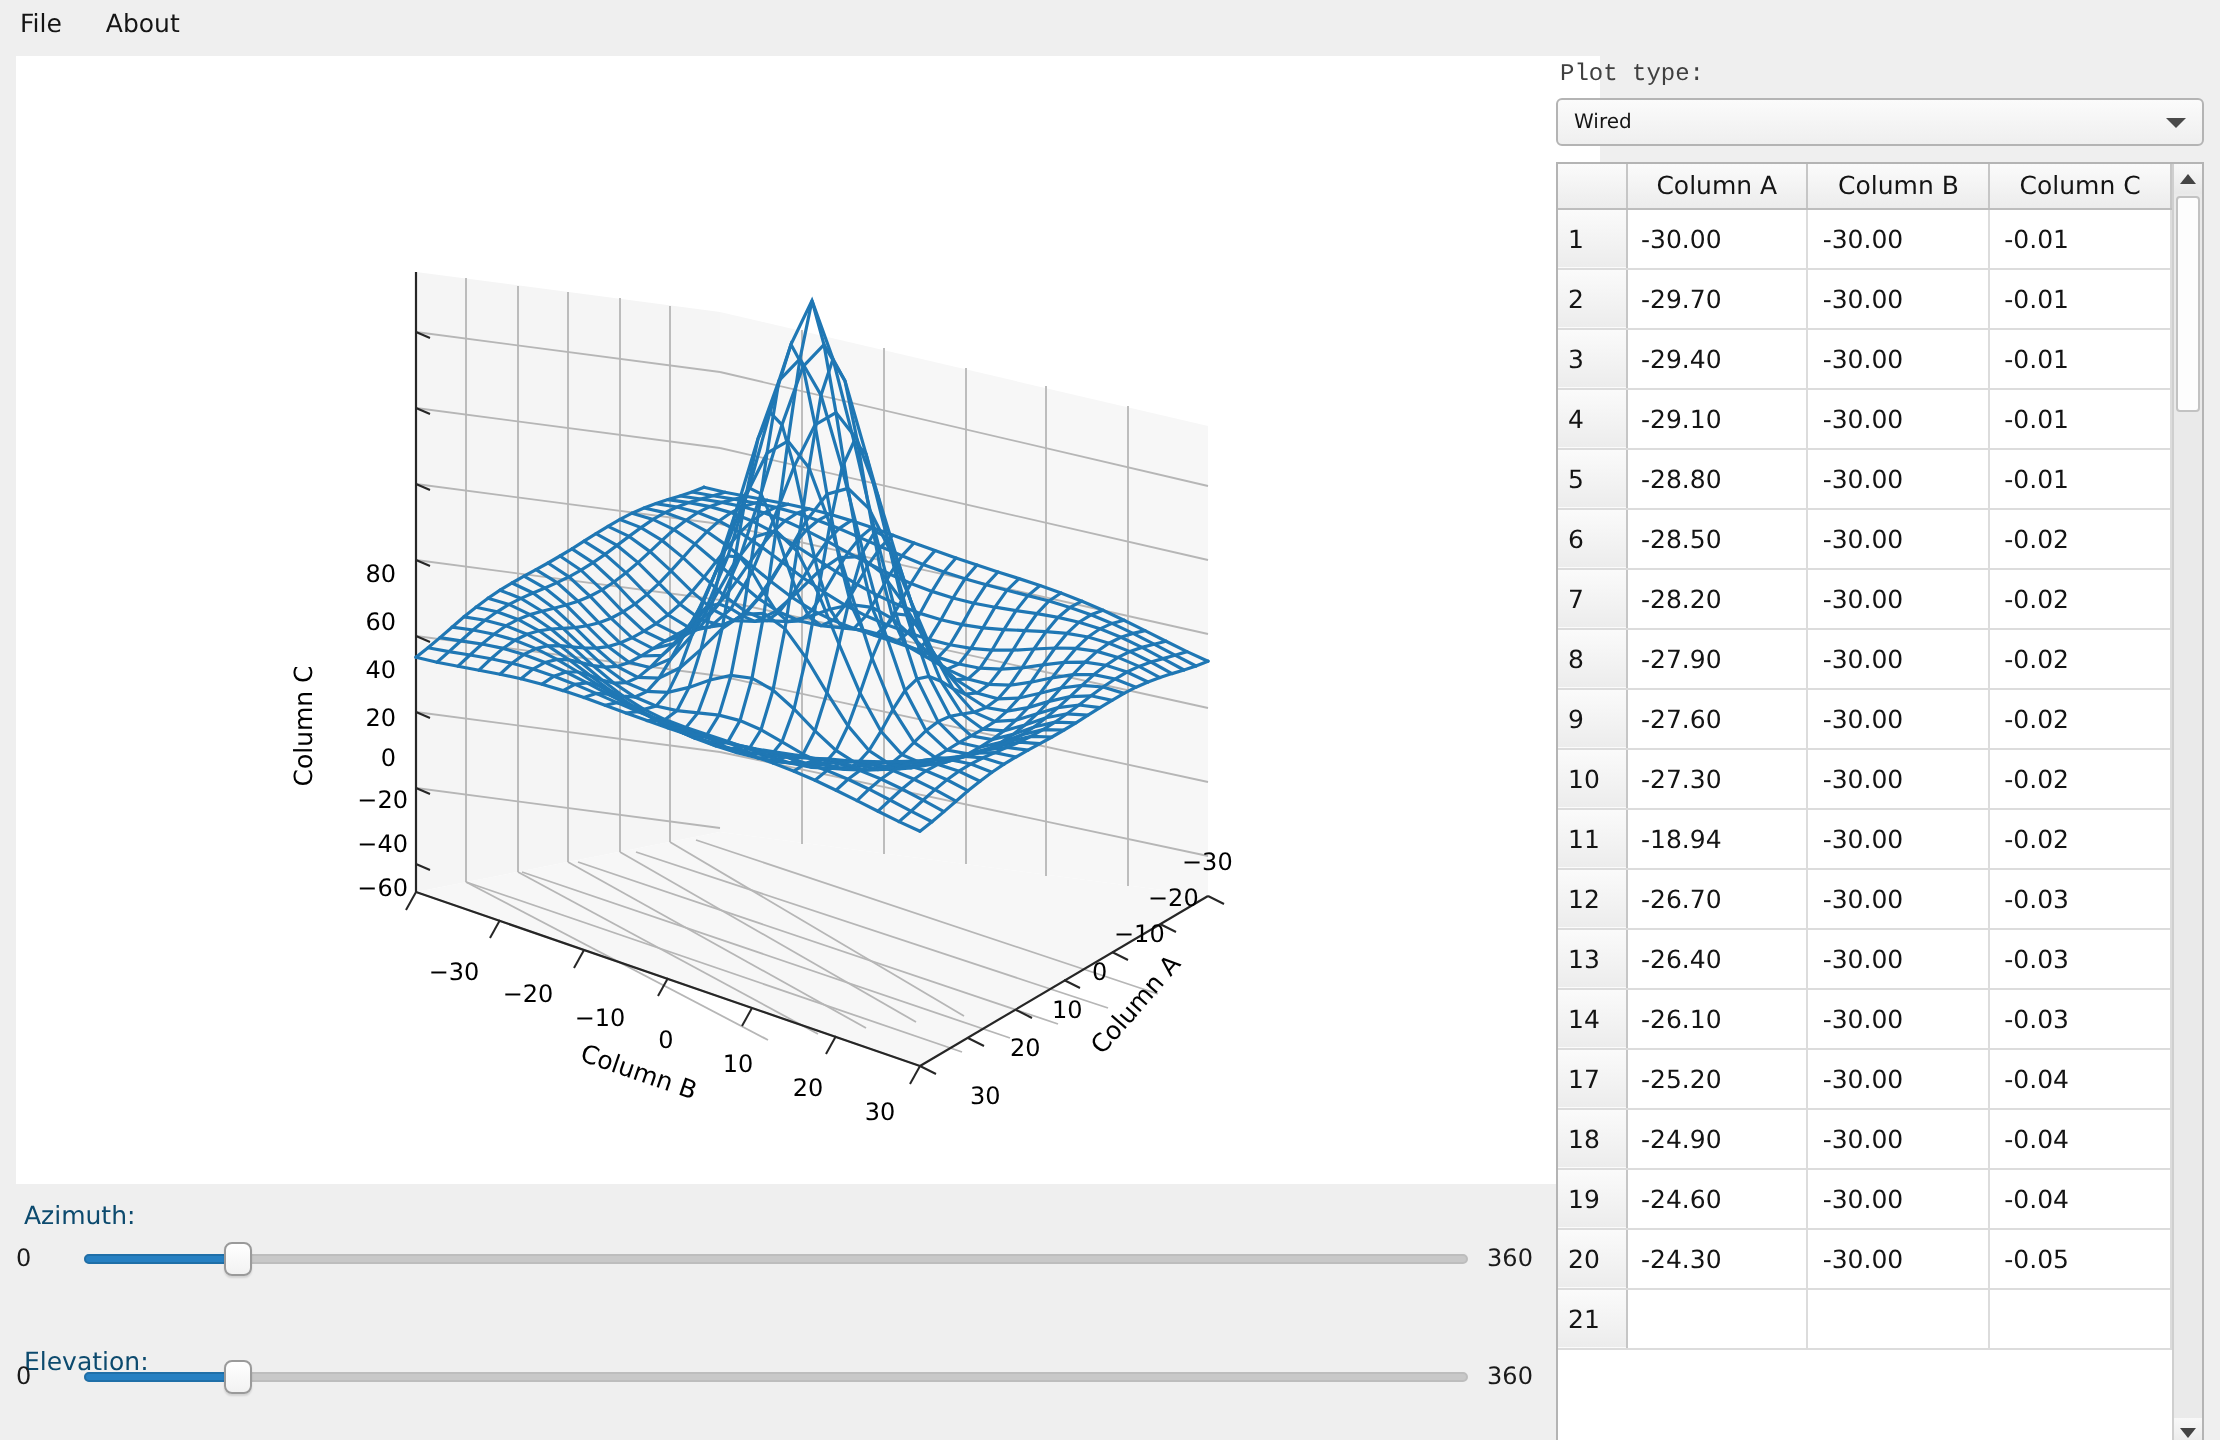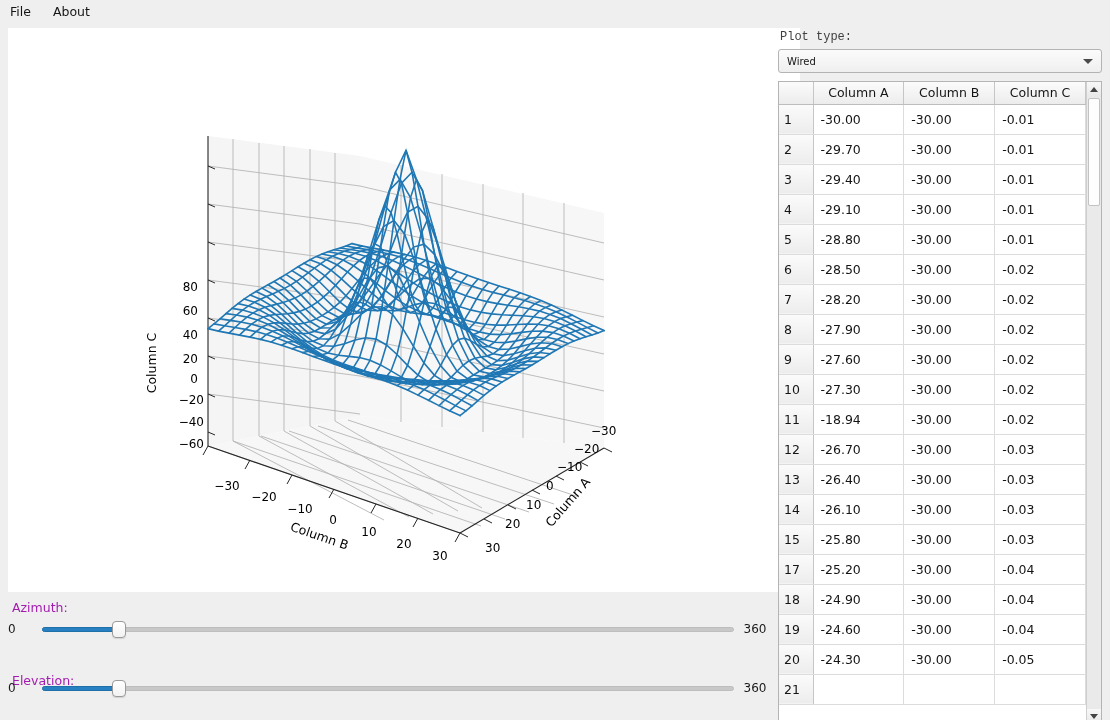--- a/index.html
+++ b/index.html
@@ -56,21 +56,21 @@
 
   #controls {
     position: absolute;
     left: 0; top: 578px;
     width: 770px; height: 122px;
   }
   .ctl-label {
     position: absolute;
     left: 12px;
     font-size: 12.5px;
-    color: #a21caf;
+    color: #0c4a6e;
   }
   .slider-row {
     position: absolute;
     left: 8px;
     width: 760px;
     height: 20px;
     display: flex;
     align-items: center;
     gap: 8px;
   }
@@ -562,26 +562,20 @@
                 <td>-30.00</td>
                 <td>-0.03</td>
               </tr>
               <tr>
                 <td class="rownum">14</td>
                 <td>-26.10</td>
                 <td>-30.00</td>
                 <td>-0.03</td>
               </tr>
               <tr>
-                <td class="rownum">15</td>
-                <td>-25.80</td>
-                <td>-30.00</td>
-                <td>-0.03</td>
-              </tr>
-              <tr>
                 <td class="rownum">17</td>
                 <td>-25.20</td>
                 <td>-30.00</td>
                 <td>-0.04</td>
               </tr>
               <tr>
                 <td class="rownum">18</td>
                 <td>-24.90</td>
                 <td>-30.00</td>
                 <td>-0.04</td>

